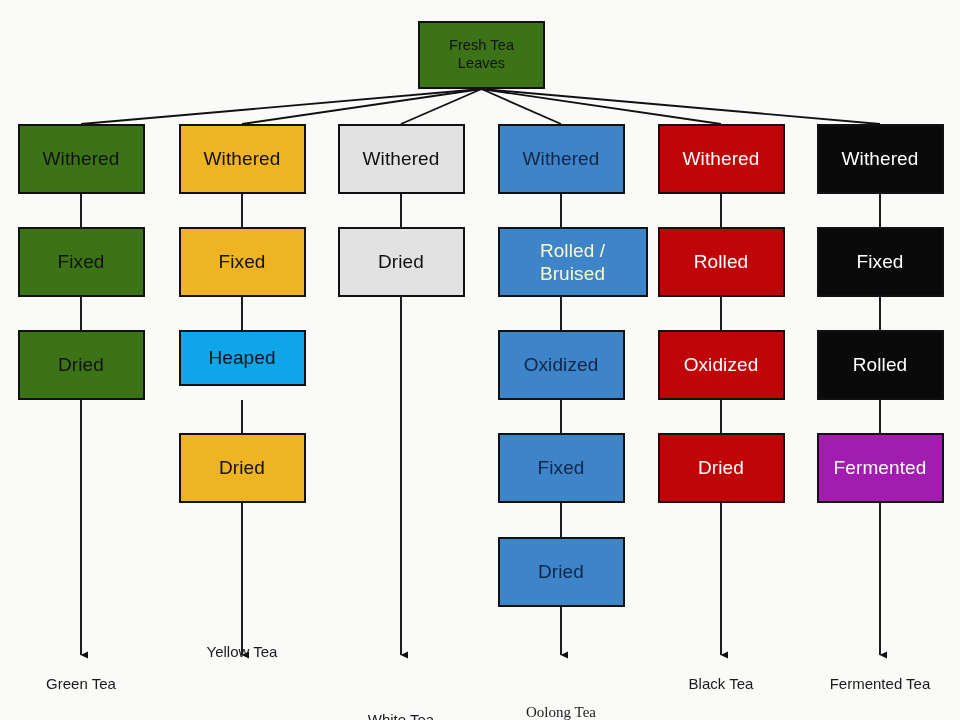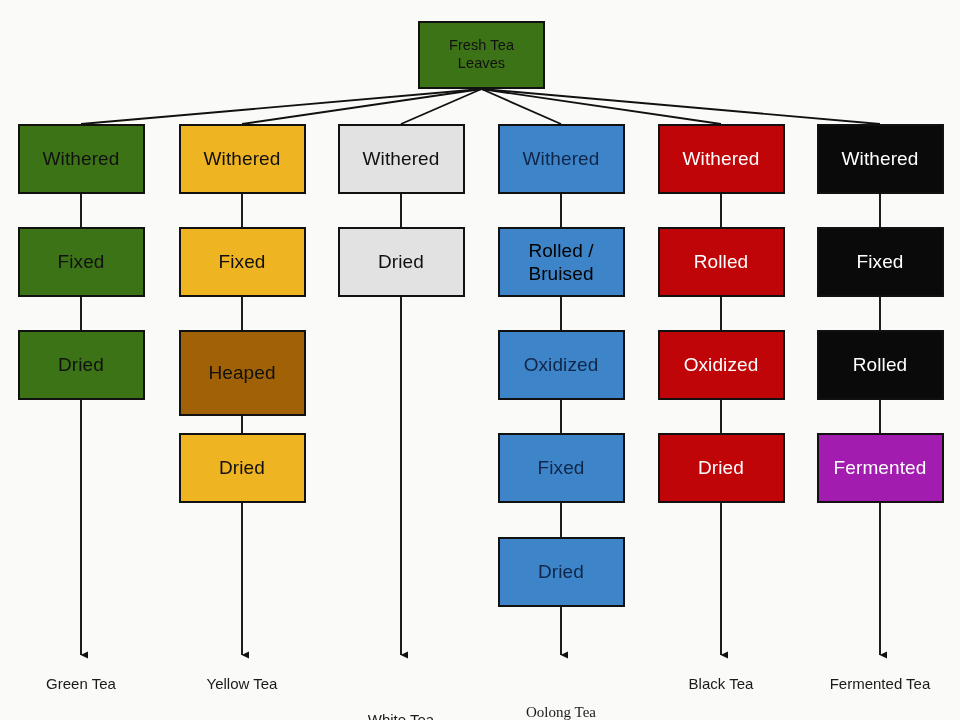--- a/index.html
+++ b/index.html
@@ -96,28 +96,28 @@
 
   <div id="nodes">
       <div class="node root" style="left: 418px; top: 21px; width: 127px; height: 68px; background: rgb(61, 115, 23); color: rgb(17, 17, 17); border-color: rgb(17, 17, 17);">Fresh Tea
 Leaves</div>
       <div class="node" style="left: 17.5px; top: 124px; width: 127px; height: 70px; background: rgb(61, 115, 23); color: rgb(17, 17, 17); border-color: rgb(17, 17, 17);">Withered</div>
       <div class="node" style="left: 17.5px; top: 227px; width: 127px; height: 70px; background: rgb(61, 115, 23); color: rgb(17, 17, 17); border-color: rgb(17, 17, 17);">Fixed</div>
       <div class="node" style="left: 17.5px; top: 330px; width: 127px; height: 70px; background: rgb(61, 115, 23); color: rgb(17, 17, 17); border-color: rgb(17, 17, 17);">Dried</div>
       <div class="outcome" style="left: -19px; top: 675px; width: 200px;">Green Tea</div>
       <div class="node" style="left: 178.5px; top: 124px; width: 127px; height: 70px; background: rgb(238, 180, 33); color: rgb(17, 17, 17); border-color: rgb(17, 17, 17);">Withered</div>
       <div class="node" style="left: 178.5px; top: 227px; width: 127px; height: 70px; background: rgb(238, 180, 33); color: rgb(17, 17, 17); border-color: rgb(17, 17, 17);">Fixed</div>
-      <div class="node" style="left: 178.5px; top: 330px; width: 127px; height: 86px; background: #a16207; color: rgb(17, 17, 17); border-color: rgb(17, 17, 17);">Heaped</div>
+      <div class="node" style="left: 178.5px; top: 330px; width: 127px; height: 56px; background: #0ea5e9; color: rgb(17, 17, 17); border-color: rgb(17, 17, 17);">Heaped</div>
       <div class="node" style="left: 178.5px; top: 433px; width: 127px; height: 70px; background: rgb(238, 180, 33); color: rgb(17, 17, 17); border-color: rgb(17, 17, 17);">Dried</div>
-      <div class="outcome" style="left: 142px; top: 675px; width: 200px;">Yellow Tea</div>
+      <div class="outcome" style="left: 142px; top: 643px; width: 200px;">Yellow Tea</div>
       <div class="node" style="left: 337.5px; top: 124px; width: 127px; height: 70px; background: rgb(226, 226, 226); color: rgb(17, 17, 17); border-color: rgb(17, 17, 17);">Withered</div>
       <div class="node" style="left: 337.5px; top: 227px; width: 127px; height: 70px; background: rgb(226, 226, 226); color: rgb(17, 17, 17); border-color: rgb(17, 17, 17);">Dried</div>
       <div class="outcome" style="left: 301px; top: 711px; width: 200px;">White Tea</div>
       <div class="node" style="left: 497.5px; top: 124px; width: 127px; height: 70px; background: rgb(61, 133, 200); color: rgb(16, 38, 74); border-color: rgb(17, 17, 17);">Withered</div>
-      <div class="node" style="left: 497.5px; top: 227px; width: 127px; height: 70px; background: rgb(61, 133, 200); color: #000000; border-color: rgb(17, 17, 17);">Rolled /
+      <div class="node" style="left: 497.5px; top: 227px; width: 150px; height: 70px; background: rgb(61, 133, 200); color: #fef9c3; border-color: rgb(17, 17, 17);">Rolled /
 Bruised</div>
       <div class="node" style="left: 497.5px; top: 330px; width: 127px; height: 70px; background: rgb(61, 133, 200); color: rgb(16, 38, 74); border-color: rgb(17, 17, 17);">Oxidized</div>
       <div class="node" style="left: 497.5px; top: 433px; width: 127px; height: 70px; background: rgb(61, 133, 200); color: rgb(16, 38, 74); border-color: rgb(17, 17, 17);">Fixed</div>
       <div class="node" style="left: 497.5px; top: 537px; width: 127px; height: 70px; background: rgb(61, 133, 200); color: rgb(16, 38, 74); border-color: rgb(17, 17, 17);">Dried</div>
       <div class="outcome" style="left: 461px; top: 704px; width: 200px; font-family: Liberation Serif, serif;">Oolong Tea</div>
       <div class="node" style="left: 657.5px; top: 124px; width: 127px; height: 70px; background: rgb(192, 5, 8); color: rgb(255, 255, 255); border-color: rgb(17, 17, 17);">Withered</div>
       <div class="node" style="left: 657.5px; top: 227px; width: 127px; height: 70px; background: rgb(192, 5, 8); color: rgb(255, 255, 255); border-color: rgb(17, 17, 17);">Rolled</div>
       <div class="node" style="left: 657.5px; top: 330px; width: 127px; height: 70px; background: rgb(192, 5, 8); color: rgb(255, 255, 255); border-color: rgb(17, 17, 17);">Oxidized</div>
       <div class="node" style="left: 657.5px; top: 433px; width: 127px; height: 70px; background: rgb(192, 5, 8); color: rgb(255, 255, 255); border-color: rgb(17, 17, 17);">Dried</div>
       <div class="outcome" style="left: 621px; top: 675px; width: 200px;">Black Tea</div>

